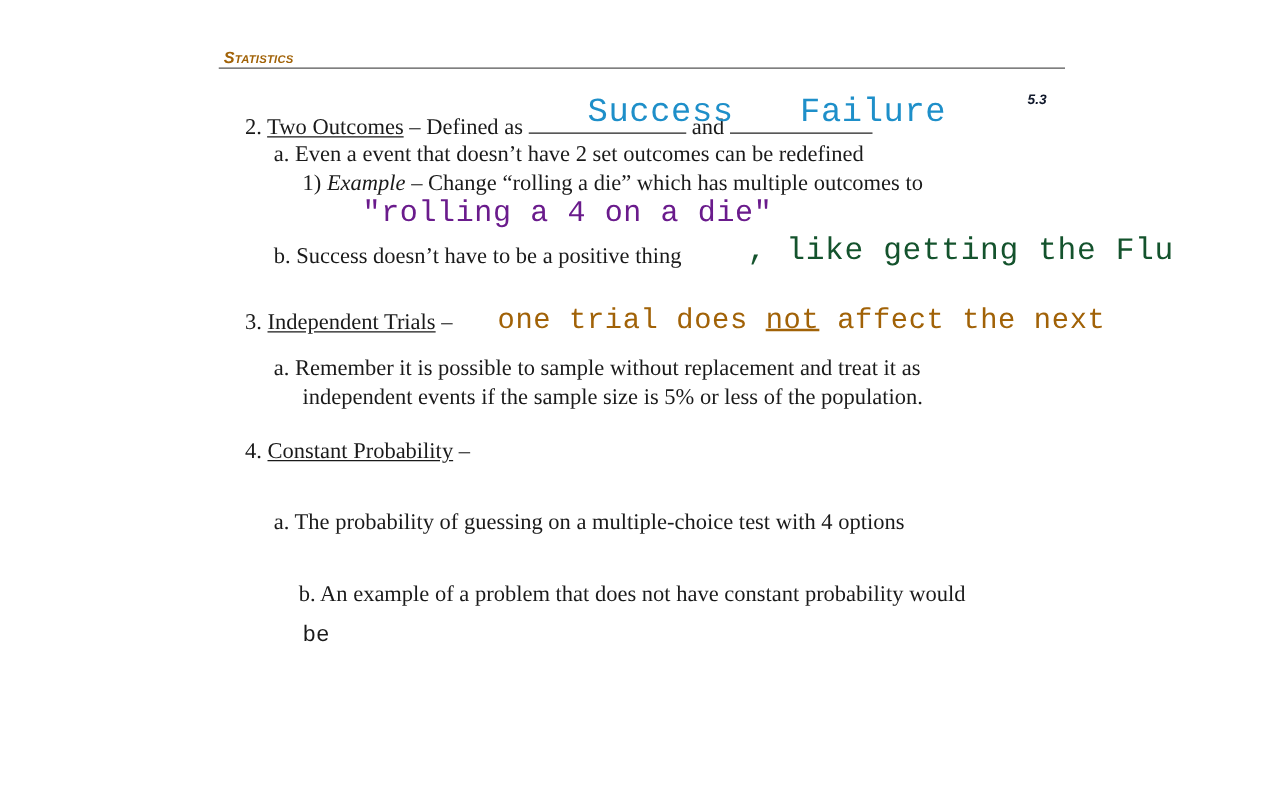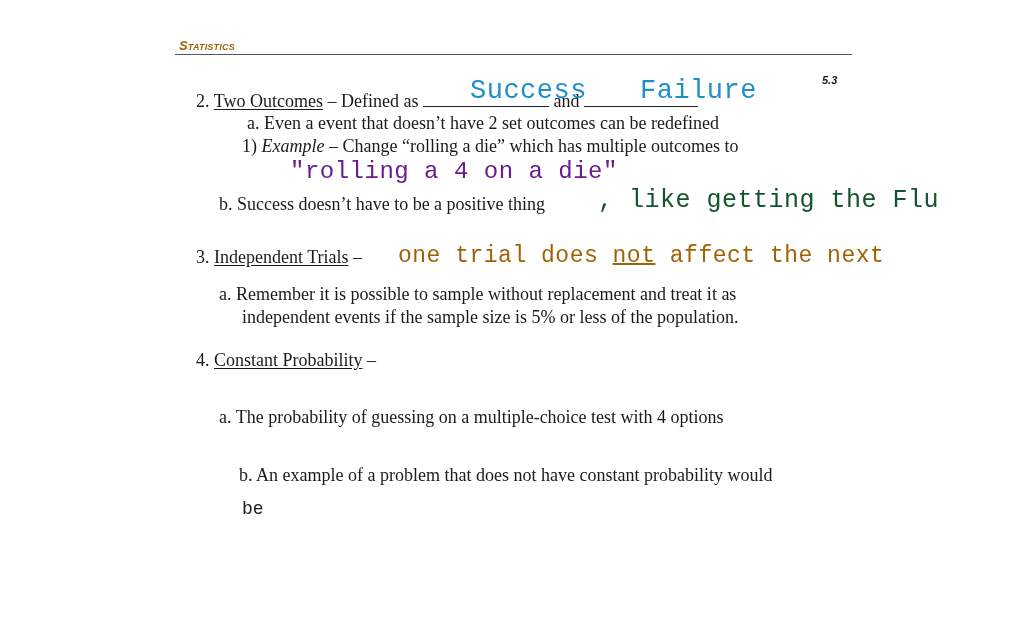--- a/index.html
+++ b/index.html
@@ -45,21 +45,21 @@
 <div class="abs header-right">5.3</div>
 <div class="abs header-rule"></div>
 
 <div class="abs line" style="left:196px; top:88px;">
   <span>2.</span>
   <span class="u">Two Outcomes</span><span> – Defined as </span><span class="blank" style="width:126px;"></span><span> and </span><span class="blank" style="width:114px;"></span>
 </div>
 <div class="abs hw hw-blue" style="left:470px; top:76px;">Success</div>
 <div class="abs hw hw-blue" style="left:640px; top:76px;">Failure</div>
 
-<div class="abs line" style="left:219px; top:112px;margin-left:28px;">
+<div class="abs line" style="left:219px; top:112px;">
   <span>a.</span>
   <span>Even a event that doesn’t have 2 set outcomes can be redefined</span>
 </div>
 
 <div class="abs line" style="left:242px; top:135px;">
   <span>1)</span>
   <span class="i">Example</span><span> – Change “rolling a die” which has multiple outcomes to</span>
 </div>
 <div class="abs hw hw-purple" style="left:290px; top:158px;">"rolling a 4 on a die"</div>
 

